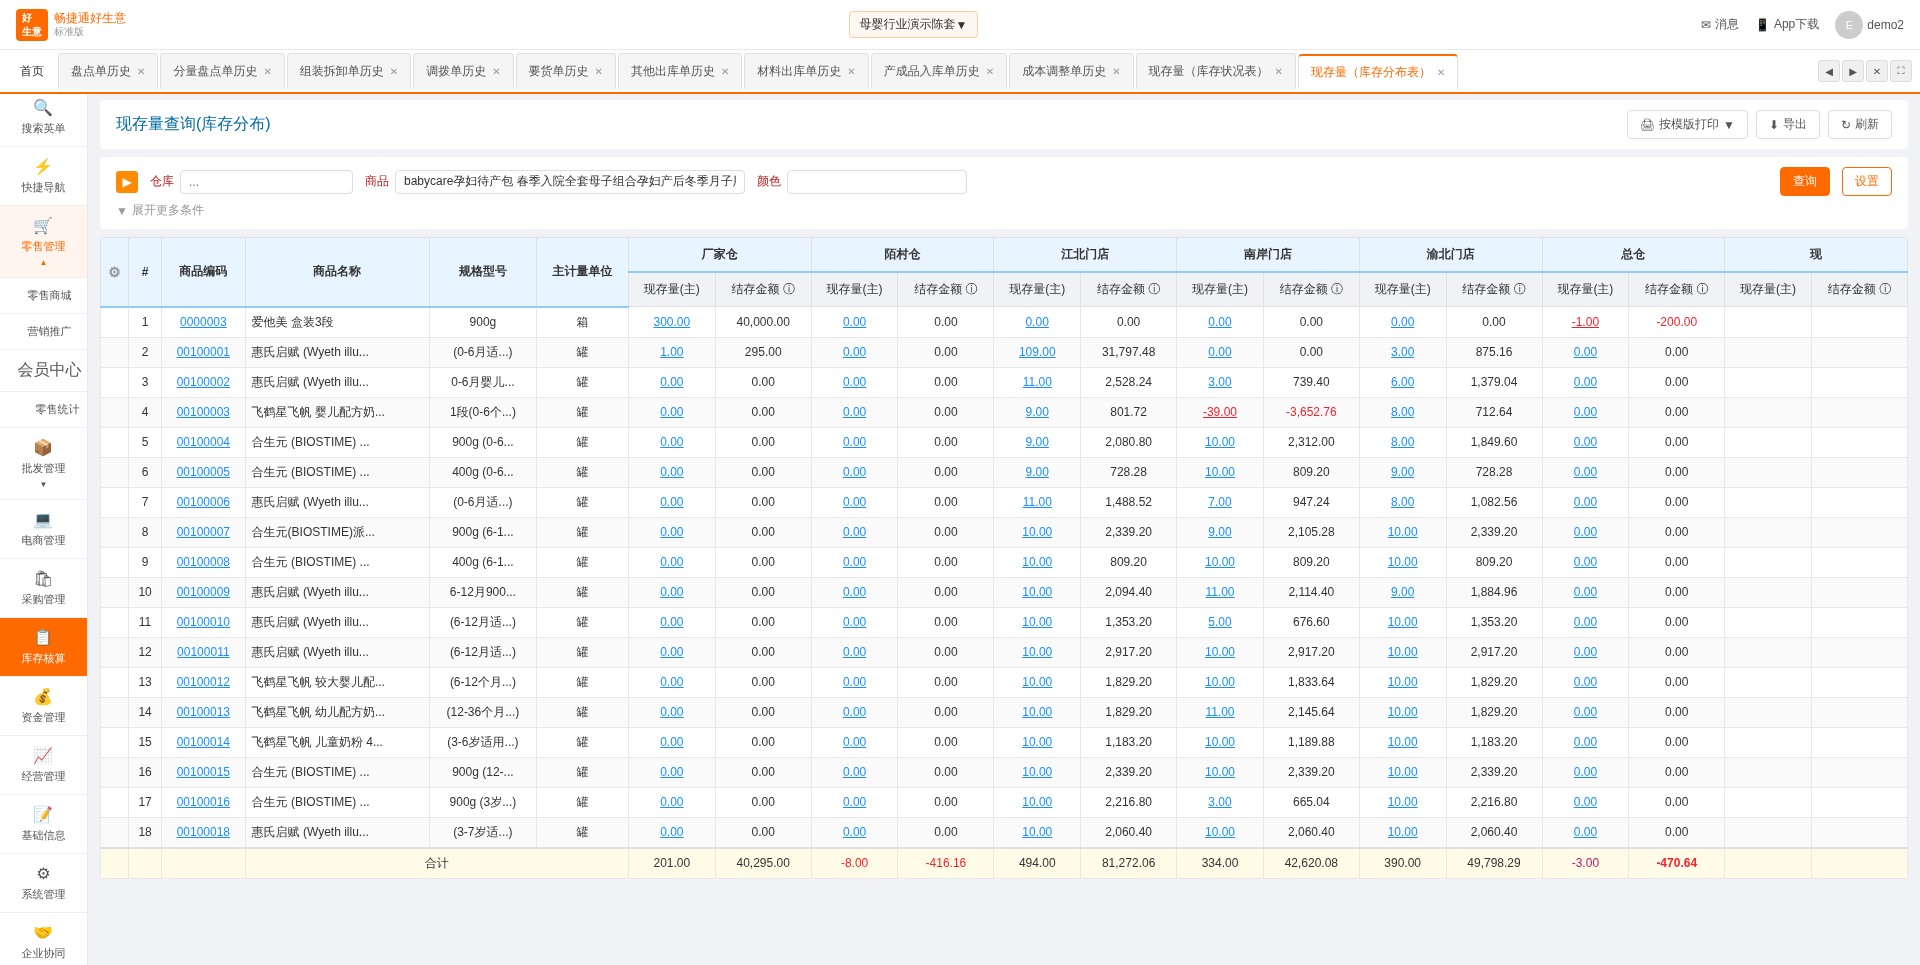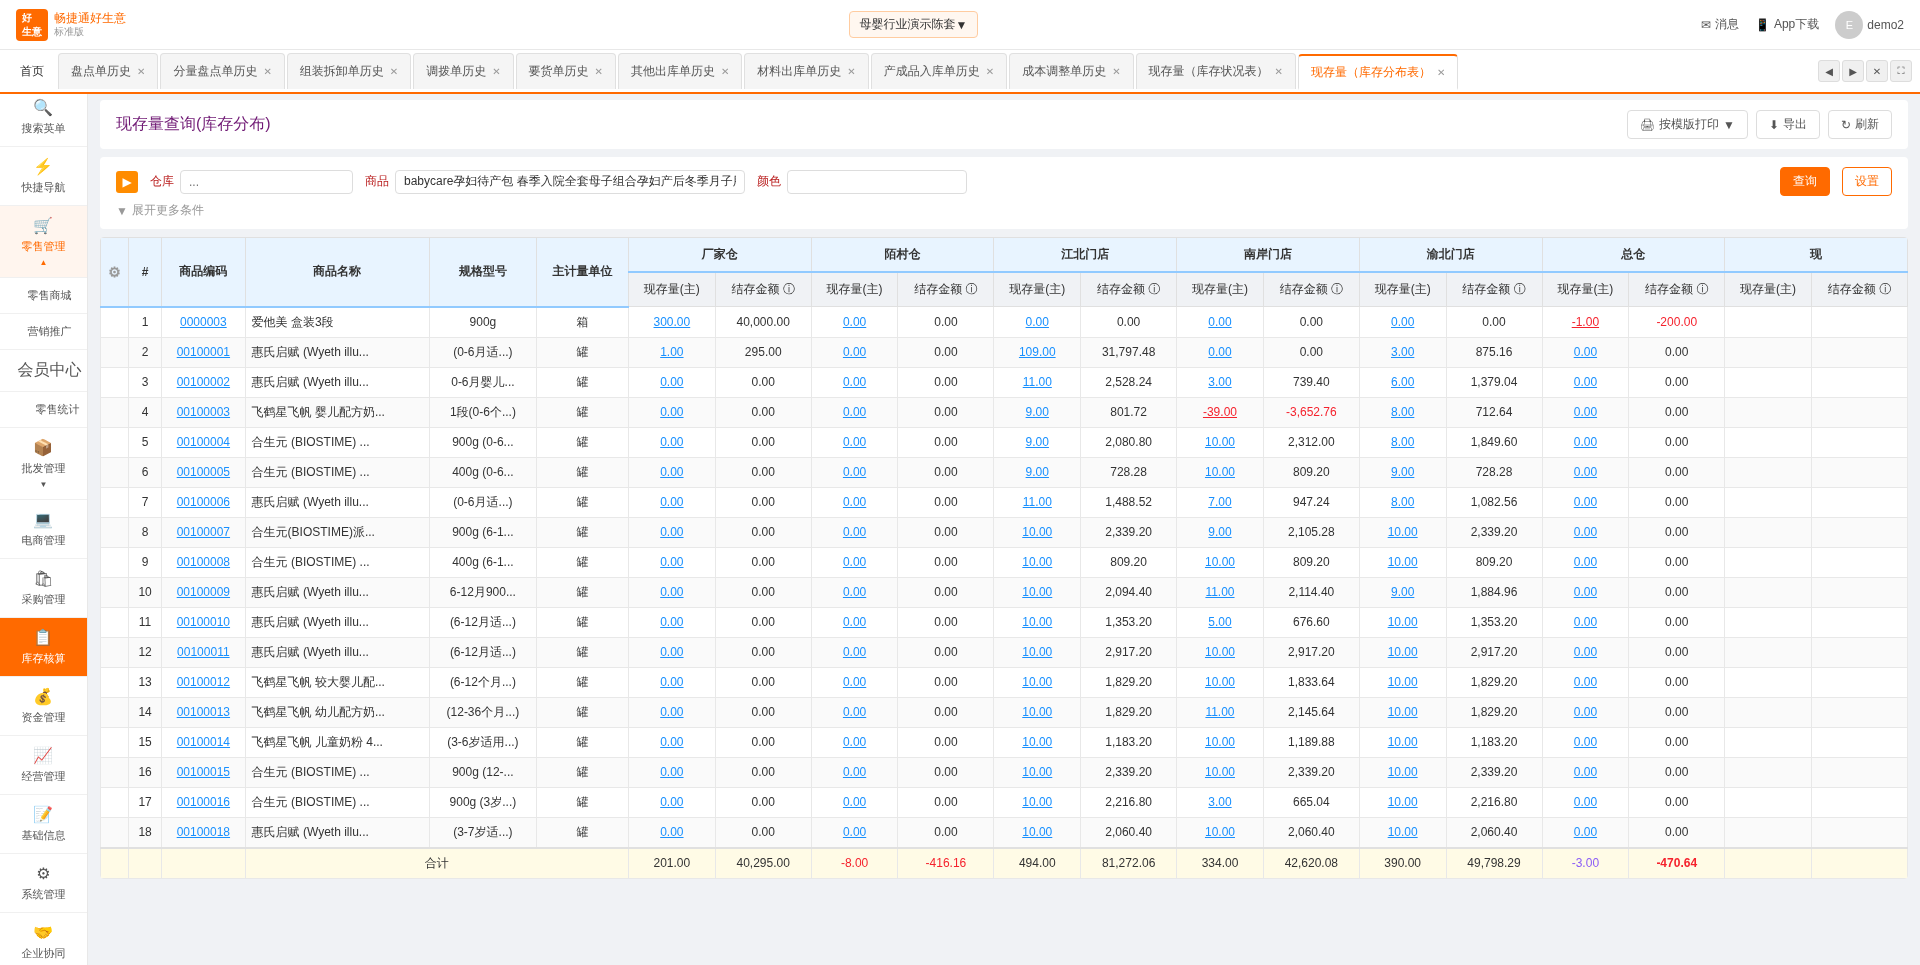--- a/index.html
+++ b/index.html
@@ -94,21 +94,21 @@
       background: #f0f2f5;
       padding: 12px;
     }
     .page-header {
       background: #fff;
       padding: 10px 16px;
       margin-bottom: 8px;
       display: flex; align-items: center; justify-content: space-between;
       border-radius: 4px;
     }
-    .page-title { font-size: 16px; font-weight: 500; color: #701a75; }
+    .page-title { font-size: 16px; font-weight: 500; color: #0369a1; }
     .page-actions { display: flex; gap: 8px; align-items: center; }
     .btn { padding: 5px 12px; border-radius: 4px; cursor: pointer; font-size: 12px; border: 1px solid #ddd; background: #fff; color: #555; display: flex; align-items: center; gap: 4px; }
     .btn-orange { background: #ff6a00; color: #fff; border-color: #ff6a00; }
     .btn-outline { border: 1px solid #ff6a00; color: #ff6a00; background: #fff; }
 
     
     .filter-area {
       background: #fff;
       padding: 10px 16px;
       margin-bottom: 8px;
@@ -818,21 +818,21 @@
             <td>201.00</td>
             <td>40,295.00</td>
             <td style="color: rgb(245, 34, 45);">-8.00</td>
             <td style="color: rgb(245, 34, 45);">-416.16</td>
             <td>494.00</td>
             <td>81,272.06</td>
             <td>334.00</td>
             <td>42,620.08</td>
             <td>390.00</td>
             <td>49,798.29</td>
-            <td style="color: #8b5cf6;">-3.00</td>
+            <td style="color: #be185d;">-3.00</td>
             <td style="color: rgb(245, 34, 45); font-weight: bold;">-470.64</td>
             <td></td>
             <td></td>
           </tr>
         </tbody>
     </table>
   </div>
 </div>
 
 </body></html>

